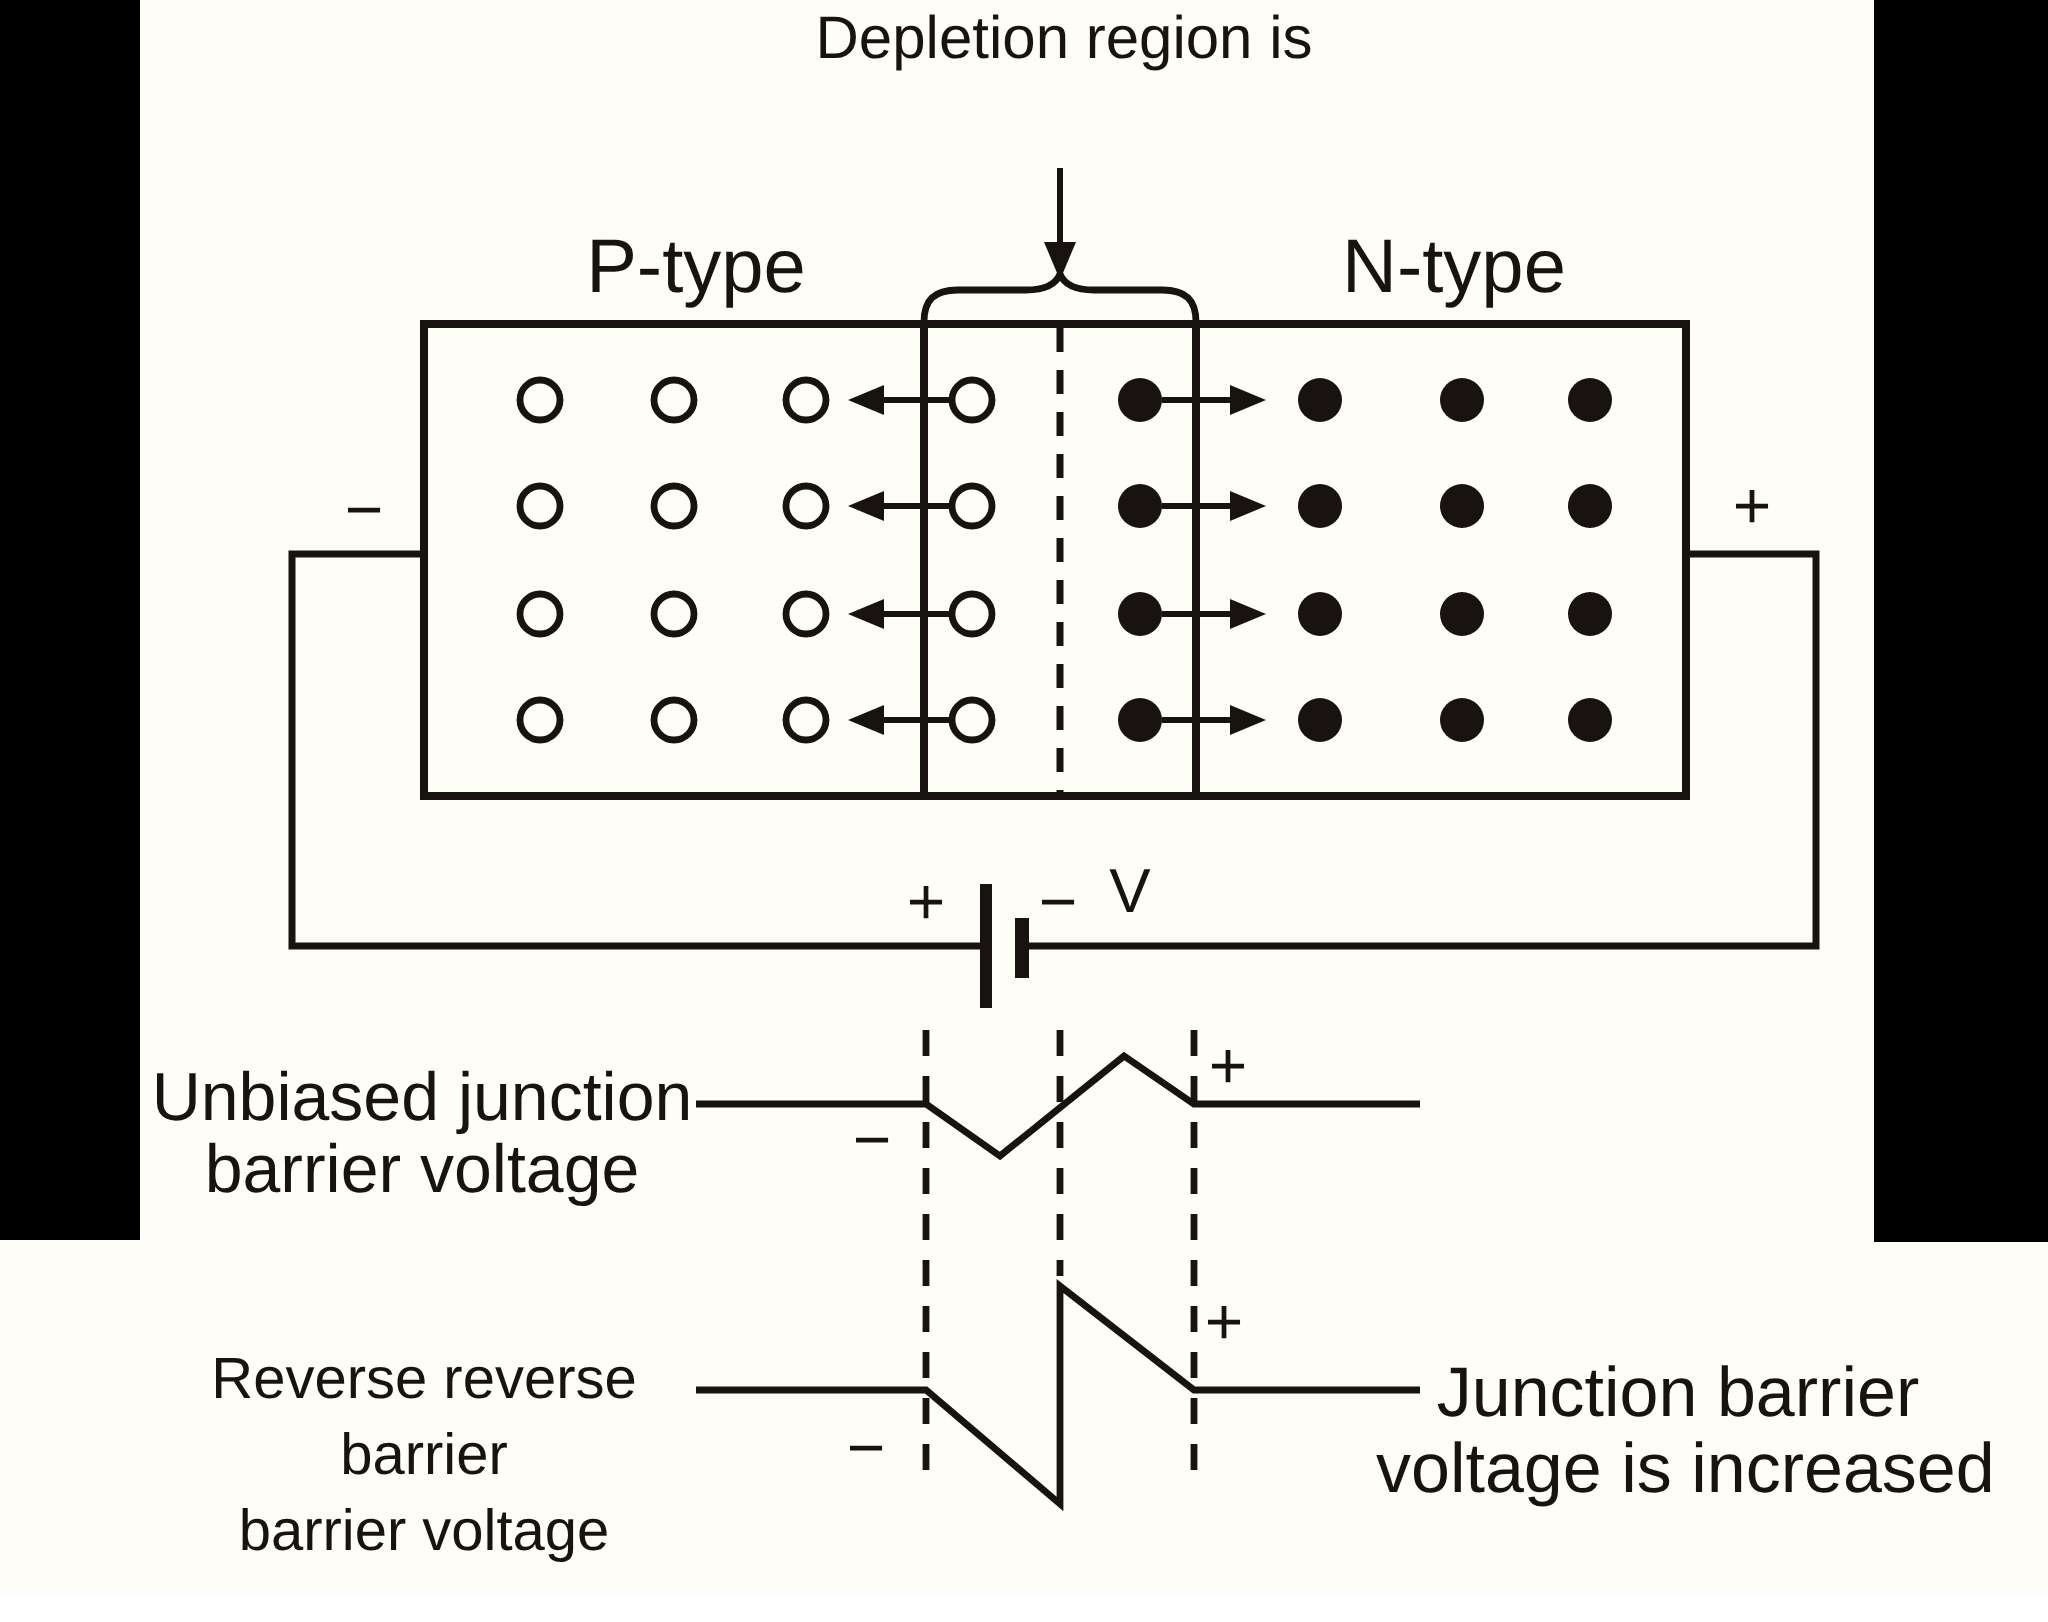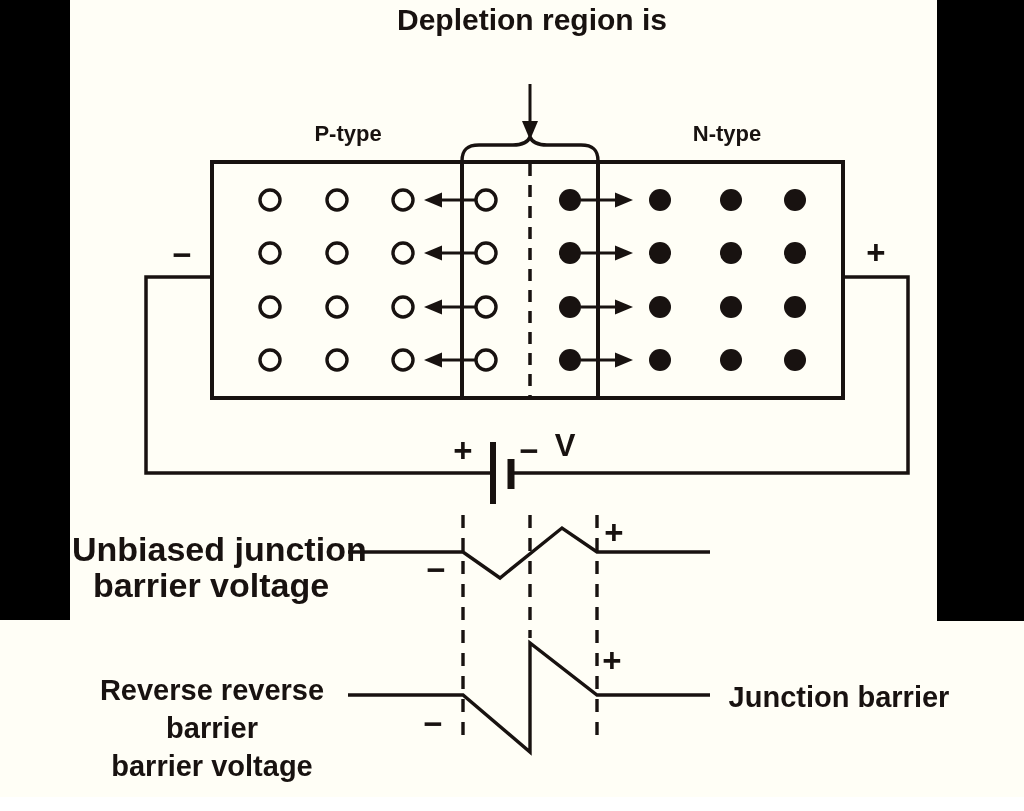--- a/index.html
+++ b/index.html
@@ -8,45 +8,44 @@
     --bar:#000000;
   }
   html,body{margin:0;padding:0;}
   body{font-family:"Liberation Sans", sans-serif; background:#ffffff;}
   .canvas{
     position:relative;
     width:1024px;height:797px;
     background:var(--background);
     overflow:hidden;
     color:var(--ink);
-    font-weight:bold;
   }
   .blackbar{position:absolute;background:var(--bar);}
   .bar-left{left:0;top:0;width:70px;height:620px;}
   .bar-right{left:937px;top:0;width:87px;height:621px;}
   svg.overlay{position:absolute;left:0;top:0;color:var(--ink);}
   .txt{
     position:absolute;
     color:var(--ink);
     text-align:center;
     white-space:nowrap;
   }
   .title-block{left:352px;top:2px;width:360px;font-size:30px;line-height:36px;}
-  .region-label{width:120px;top:118px;font-size:22px;line-height:32px;}
+  .region-label{width:120px;top:118px;font-size:38px;line-height:32px;}
   .p-label{left:288px;}
   .n-label{left:667px;}
   .sign{width:40px;height:32px;line-height:32px;font-size:33px;}
   .left-term{left:162px;top:239px;}
   .right-term{left:856px;top:237px;}
   .batt-plus{left:443px;top:435px;}
   .batt-minus{left:509px;top:435px;}
   .batt-v{left:545px;top:429px;width:40px;height:34px;line-height:34px;font-size:31px;}
   .wf1-label{left:72px;top:531px;width:278px;font-size:34px;line-height:36px;}
   .wf2-label{left:88px;top:671px;width:248px;font-size:29px;line-height:38px;}
-  .note-block{left:688px;top:678px;width:302px;font-size:29px;line-height:38px;}
+  .note-block{left:688px;top:678px;width:302px;font-size:35px;line-height:38px;}
   .wf1-minus{left:416px;top:554px;}
   .wf1-plus{left:594px;top:517px;}
   .wf2-minus{left:413px;top:708px;}
   .wf2-plus{left:592px;top:645px;}
 </style>
 </head>
 <body>
 
 <div class="canvas">
 
@@ -175,15 +174,16 @@
   <div class="txt wf2-label">
     <div>Reverse reverse</div>
     <div>barrier</div>
     <div>barrier voltage</div>
   </div>
   <div class="txt sign wf2-minus">−</div>
   <div class="txt sign wf2-plus">+</div>
 
   <div class="txt note-block">
     <div>Junction barrier</div>
+    <div>voltage is increased</div>
   </div>
 
 </div>
 
 </body></html>

